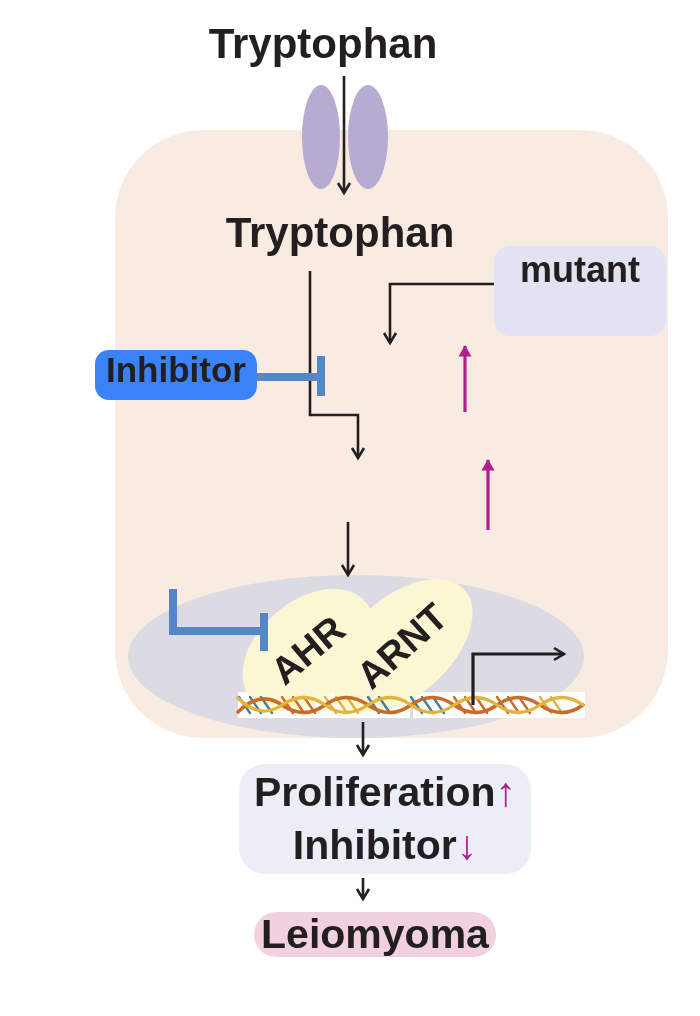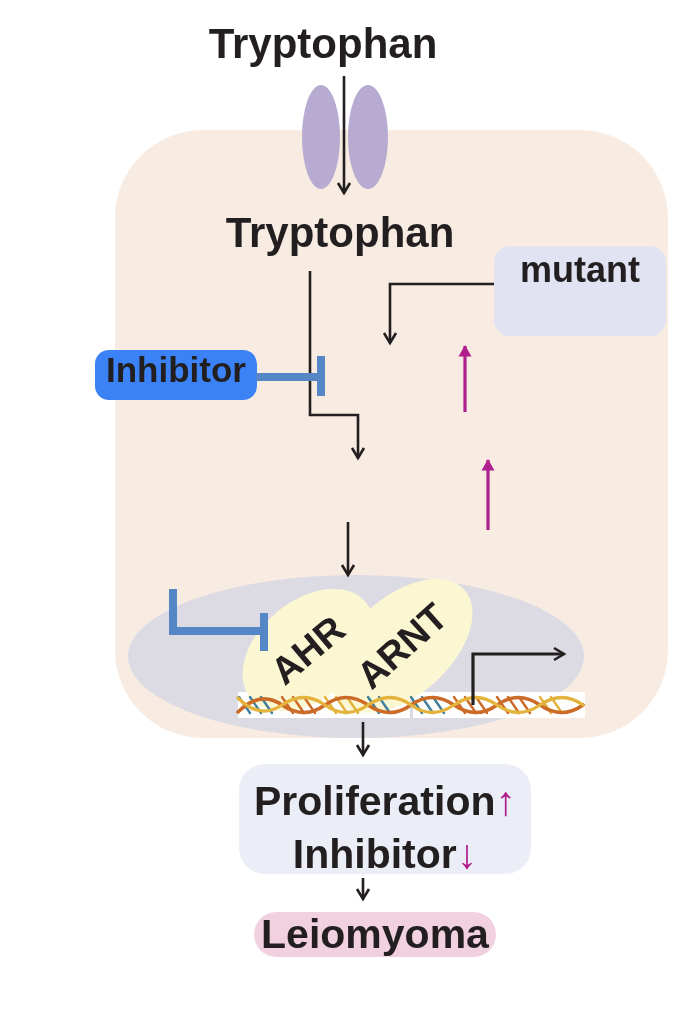--- a/index.html
+++ b/index.html
@@ -23,21 +23,21 @@
   .tealbox{
     background:#3b82f6;border-radius:14px;display:flex;align-items:flex-start;justify-content:center;
     font-size:35px;
   }
   .lavbox{
     background:#e2e3f2;border-radius:16px;text-align:center;
     font-size:36px;line-height:43px;padding-top:2px;box-sizing:border-box;
   }
   .outcomebox{
     background:#ebeef6;border-radius:26px;text-align:center;
-    font-size:41px;line-height:53px;padding-top:11px;box-sizing:border-box;
+    font-size:41px;line-height:53px;padding-top:2px;box-sizing:border-box;
   }
   .pinkbox{
     background:#f1d0e0;border-radius:26px;display:flex;align-items:center;justify-content:center;
     font-size:41px;
   }
   .magenta{color:#b01f8e;}
   .t42{font-size:42px;}
   .t45{font-size:45px;}
   svg.overlay{position:absolute;left:0;top:0;pointer-events:none;}
 </style>

